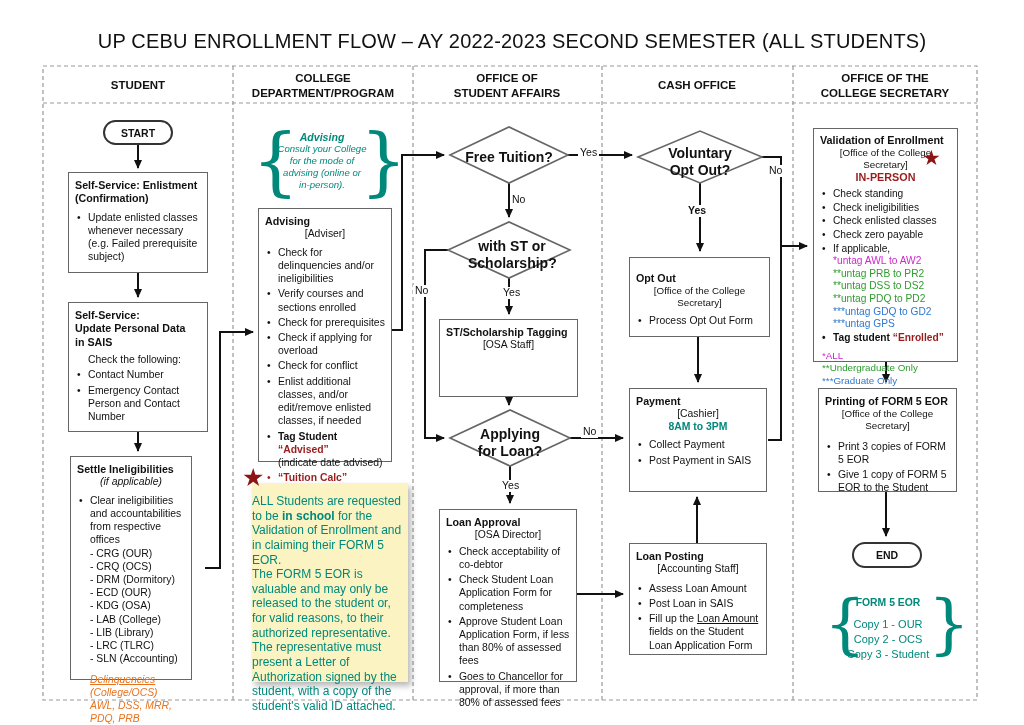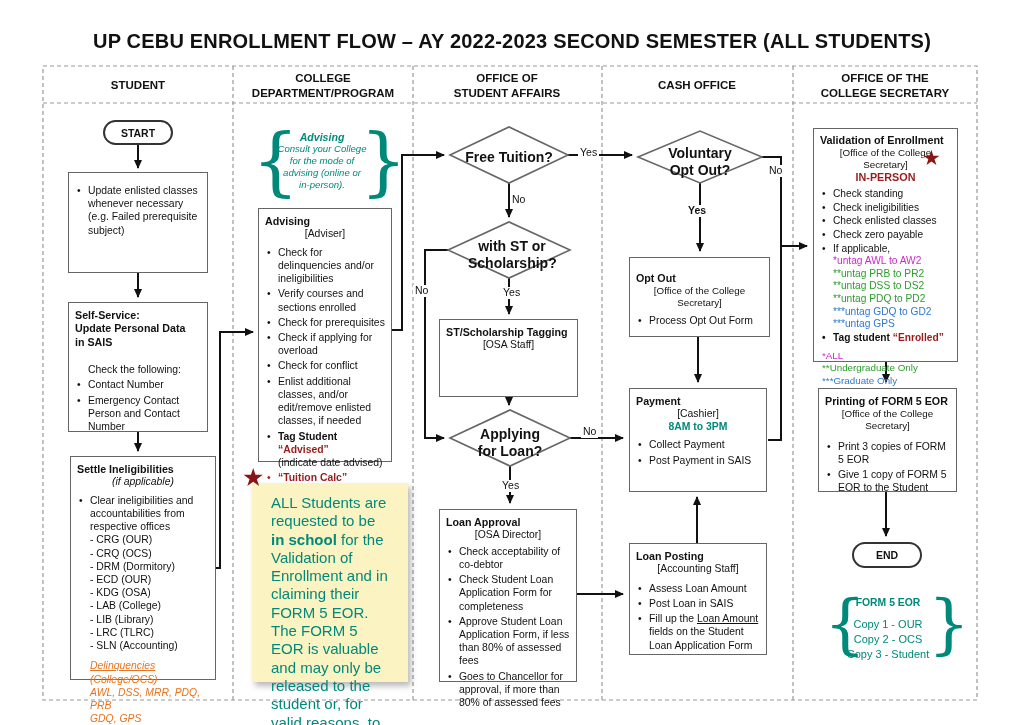--- a/index.html
+++ b/index.html
@@ -1,19 +1,19 @@
 <!DOCTYPE html>
 <html><head>
 <meta charset="utf-8">
 <style>
   html,body{margin:0;padding:0;background:#fff}
   .canvas{position:relative;width:1024px;height:725px;background:#fff;overflow:hidden;
           font-family:"Liberation Sans",sans-serif;color:#111}
   .title{position:absolute;left:0;top:30px;width:100%;text-align:center;
-         font-weight:bold;font-size:20px;letter-spacing:.2px}
+         font-weight:normal;font-size:20px;letter-spacing:.2px}
   .hdr{position:absolute;text-align:center;font-weight:bold;font-size:11.5px;
        line-height:1.3;white-space:pre-line}
   .wires{position:absolute;left:0;top:0;z-index:1}
   .box{position:absolute;z-index:2;background:#fff;border:1.5px solid #666;
        box-sizing:border-box;padding:6px 6px;font-size:10.4px;line-height:1.27}
   .btitle{font-weight:bold;text-align:left;white-space:pre-line;font-size:10.7px;line-height:1.25}
   .brole{text-align:center;line-height:1.2}
   .pill{position:absolute;z-index:2;background:#fff;border:2px solid #333;border-radius:14px;
         display:flex;align-items:center;justify-content:center;font-weight:bold;font-size:10.5px;
         box-sizing:border-box}
@@ -24,21 +24,21 @@
   .dlabel{position:absolute;z-index:2;text-align:center;font-weight:bold;font-size:14px;
           line-height:1.2;white-space:pre-line}
   .elabel{position:absolute;z-index:3;background:#fff;font-size:10.5px;padding:0 2px;line-height:1.1}
   .teal{color:#00897B}.dred{color:#9B1B1B}.orange{color:#E8731E}
   .mag{color:#CC29CC}.grn{color:#2E9C2E}.blu{color:#2E78D2}
   .it{font-style:italic}.b{font-weight:bold}.u{text-decoration:underline}
   .note-brace{position:absolute;z-index:2;color:#00897B;font-family:"DejaVu Serif",serif;
               font-size:74px;line-height:70px;font-weight:400}
   .notetext{position:absolute;z-index:2;text-align:center;color:#00897B}
   .ynote{position:absolute;z-index:2;background:#FBF4C2;box-shadow:3px 4px 6px rgba(0,0,0,.28);
-         box-sizing:border-box;padding:11px 19px;font-size:15px;line-height:1.22;color:#00897B}
+         box-sizing:border-box;padding:11px 0;font-size:12px;line-height:1.22;color:#00897B}
   .star{position:absolute;z-index:4;color:#8B1414;line-height:1}
   .vbody{font-size:10.2px;line-height:1.24}
   .vbody ul.bl li{margin-top:1px}
   .foot{margin-top:5px;font-size:9.8px;line-height:1.3;padding-left:2px}
 </style>
 </head>
 <body>
 
 <div class="canvas">
 
@@ -98,37 +98,39 @@
 STUDENT AFFAIRS</div>
   <div class="hdr" style="left:607px;top:78px;width:180px">CASH OFFICE</div>
   <div class="hdr" style="left:810px;top:71px;width:150px">OFFICE OF THE
 COLLEGE SECRETARY</div>
 
   <div class="pill" style="left:103px;top:120px;width:70px;height:25px">
     <span>START</span>
   </div>
 
   <div class="box" style="left:68px;top:172px;width:140px;height:101px">
+    <div class="btitle">Self-Service: Enlistment
+(Confirmation)</div>
     <ul class="bl">
       <li>Update enlisted classes whenever necessary (e.g. Failed prerequisite subject)</li>
     </ul>
   </div>
 
   <div class="box" style="left:68px;top:302px;width:140px;height:130px">
     <div class="btitle">Self-Service:
 Update Personal Data
 in SAIS</div>
-    <div style="margin-top:14px;padding-left:13px">Check the following:</div>
+    <div style="margin-top:4px;padding-left:13px">Check the following:</div>
     <ul class="bl" style="margin-top:0">
       <li>Contact Number</li>
       <li>Emergency Contact Person and Contact Number</li>
     </ul>
   </div>
 
-  <div class="box" style="left:70px;top:456px;width:146px;height:224px">
+  <div class="box" style="left:70px;top:456px;width:122px;height:224px">
     <div class="btitle">Settle Ineligibilities</div>
     <div class="brole it">(if applicable)</div>
     <ul class="bl">
       <li><span>Clear ineligibilities and accountabilities from respective offices</span>
         <div class="offlist" style="padding-left:0">
           <div style="padding-left:0">- CRG (OUR)</div>
           <div style="padding-left:0">- CRQ (OCS)</div>
           <div style="padding-left:0">- DRM (Dormitory)</div>
           <div style="padding-left:0">- ECD (OUR)</div>
           <div style="padding-left:0">- KDG (OSA)</div>

